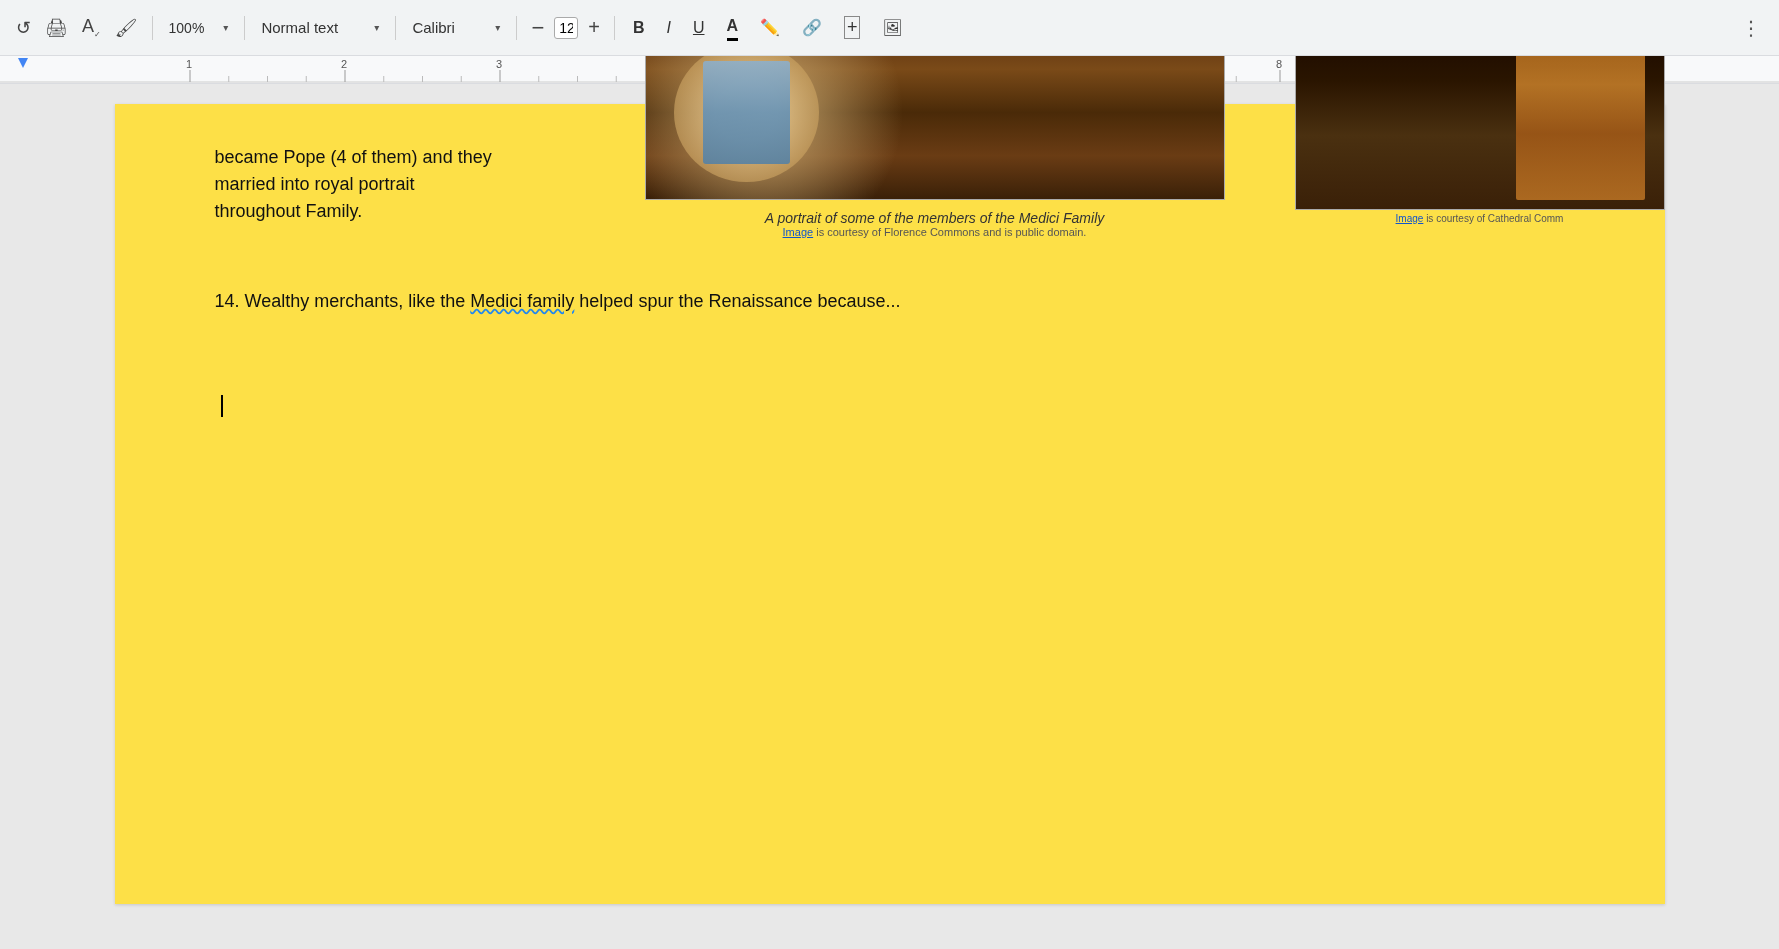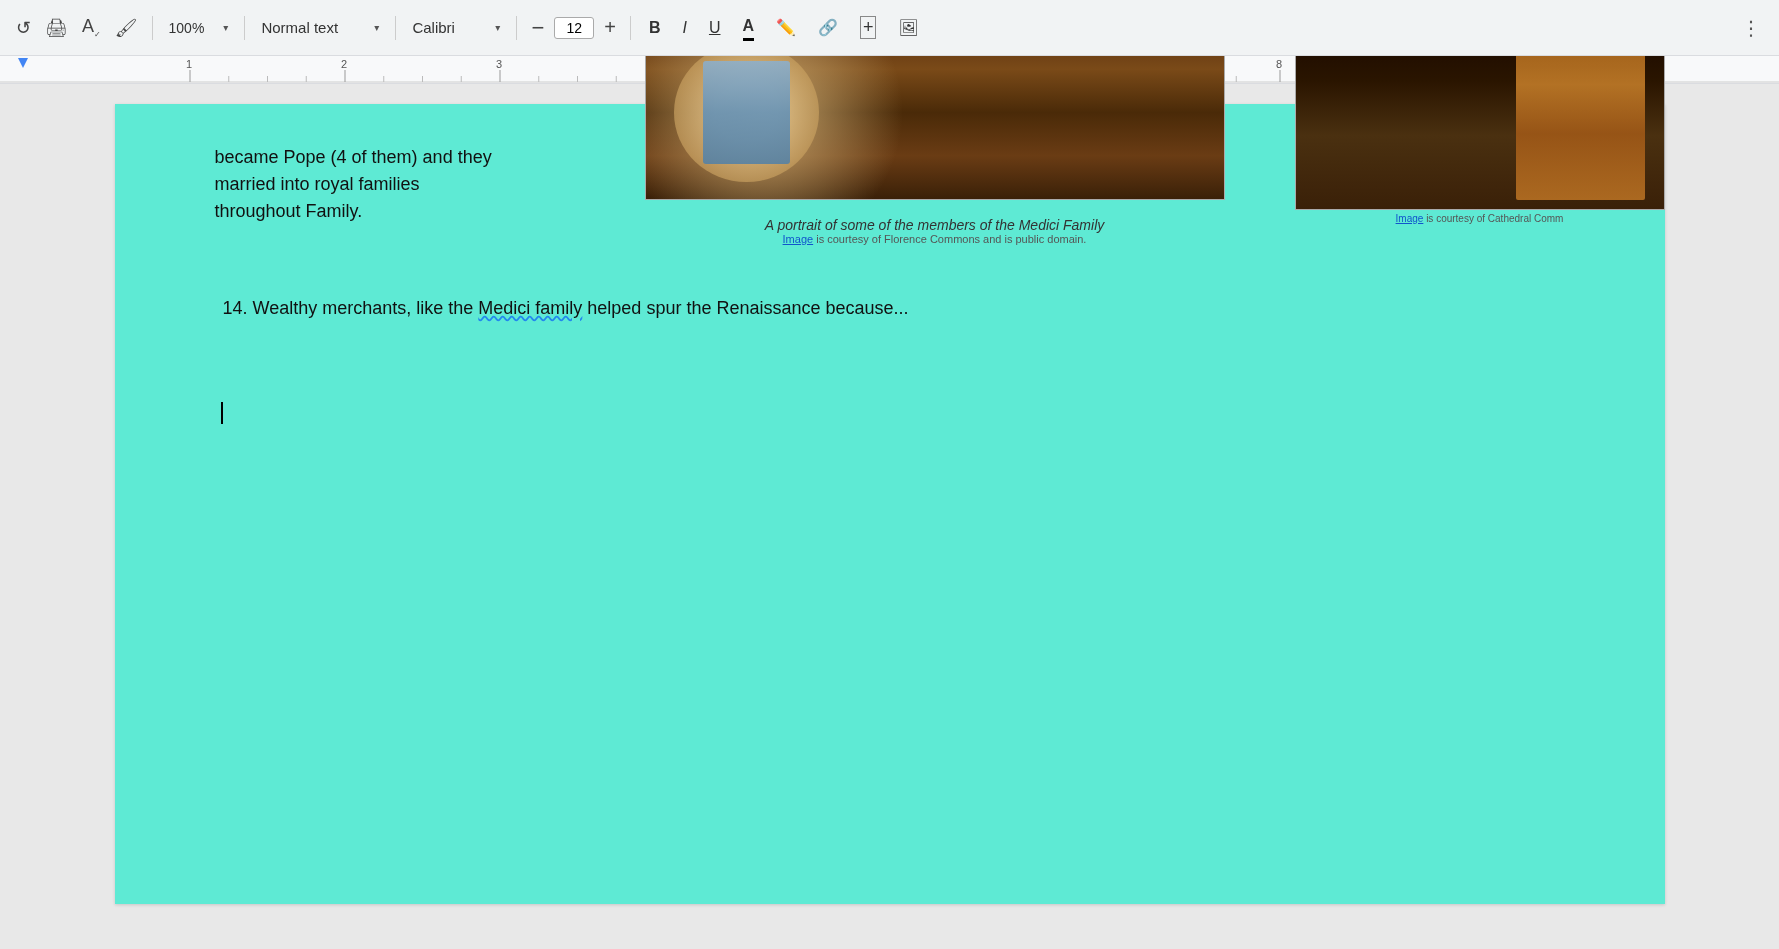--- a/index.html
+++ b/index.html
@@ -56,21 +56,21 @@
       gap: 19px;
       padding: 4px 6px;
       cursor: pointer;
       border-radius: 4px;
       font-size: 14px;
       color: #333;
       background: transparent;
       border: none;
     }
     .font-size-input {
-      width: 40px;
+      width: 24px;
       text-align: center;
       border: 1px solid #aaa;
       border-radius: 3px;
       font-size: 14px;
       padding: 2px 4px;
     }
     .bold-btn { font-weight: bold; font-size: 16px; }
     .italic-btn { font-style: italic; font-size: 16px; }
     .underline-btn { text-decoration: underline; font-size: 16px; }
 
@@ -83,21 +83,21 @@
       overflow: hidden;
     }
 
     
     #doc-area {
       background: #e8e8e8;
       padding: 20px 0;
       min-height: 860px;
     }
     #doc-page {
-      background: #5eead4;
+      background: #fde047;
       margin: 0 auto;
       width: 1550px;
       min-height: 800px;
       padding: 40px 100px 60px 100px;
       position: relative;
       box-shadow: 0 1px 3px rgba(0,0,0,0.15);
     }
 
     
     .text-para {
@@ -177,21 +177,21 @@
       height: 90%;
       background: linear-gradient(to bottom, #c87820 0%, #e09030 30%, #b06018 60%, #d08028 100%);
       border-radius: 2px;
       opacity: 0.75;
     }
 
     .img-caption {
       font-size: 14px;
       color: #333;
       text-align: right;
-      margin-top: 17px;
+      margin-top: 10px;
       font-style: italic;
       font-family: Arial, sans-serif;
     }
     .img-credit {
       font-size: 11px;
       color: #555;
       text-align: center;
     }
     .img-credit-link {
       color: #1155cc;
@@ -214,21 +214,20 @@
       text-decoration: underline;
       font-size: 10px;
     }
 
     .numbered-para {
       font-size: 18px;
       color: #111;
       margin-top: 24px;
       font-family: Arial, sans-serif;
       line-height: 1.5;
-      margin-left: 8px;
     }
     .squiggly {
       text-decoration: underline;
       text-decoration-color: #2288ee;
       text-decoration-style: wavy;
     }
 
     
     .cursor-line {
       width: 2px;
@@ -391,21 +390,21 @@
       <line x1="1357.5" y1="20" x2="1357.5" y2="26" stroke="#bbb" stroke-width="1"></line>
       <line x1="1396.25" y1="20" x2="1396.25" y2="26" stroke="#bbb" stroke-width="1"></line>
     </svg>
 </div>
 
 <div id="doc-area">
   <div id="doc-page">
 
     <div class="text-para" style="max-width: 420px; margin-bottom: 20px;">
       <span>became Pope (4 of them) and they</span><br>
-      <span>married into royal families</span><br>
+      <span>married into royal portrait</span><br>
       <span>throughout Family.</span>
     </div>
 
     <div class="images-row" style="margin-left: 430px; margin-top: -220px;">
 
       <div class="image-block">
         <div class="img-placeholder img-placeholder-1 medici-img" style="width:580px; height:175px; border: 1px solid #aaa;">
         </div>
         <div class="img-caption">A portrait of some of the members of the Medici Family</div>
         <div class="img-credit">

